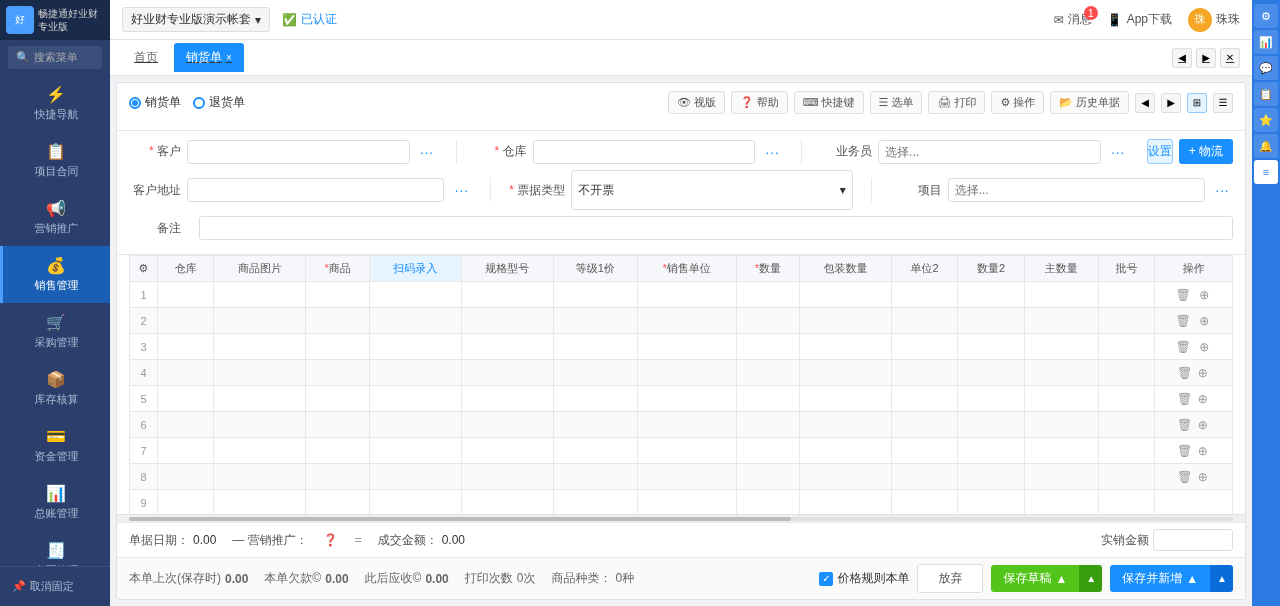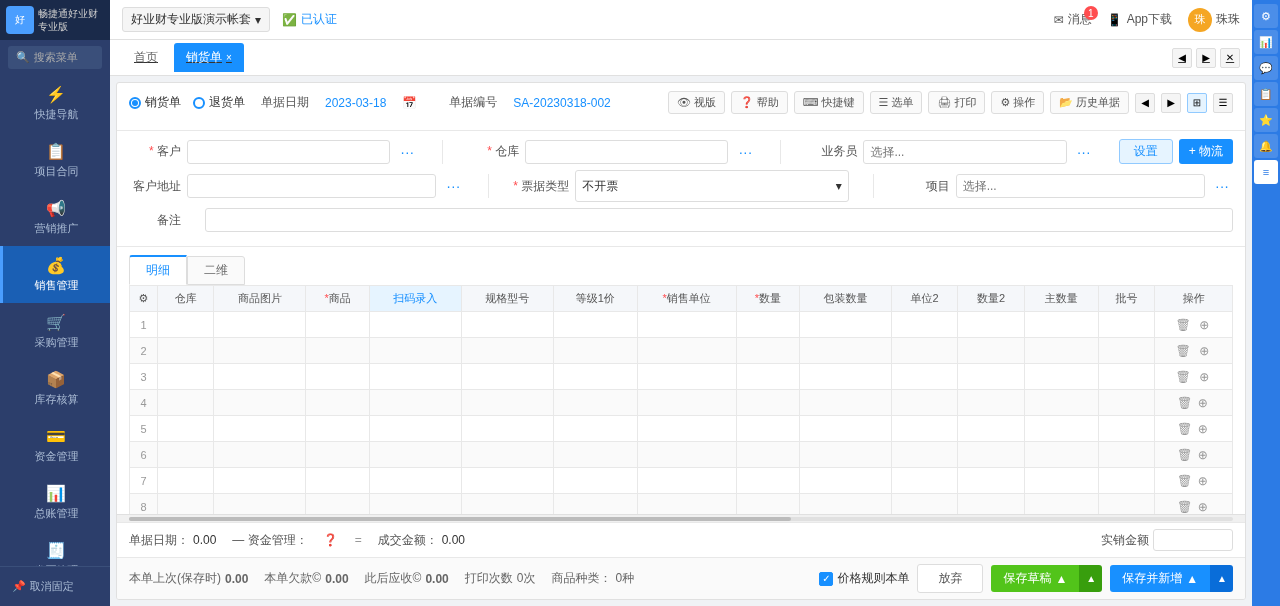--- a/index.html
+++ b/index.html
@@ -46,31 +46,31 @@
     
     .form-header { padding: 8px 12px; border-bottom: 1px solid #e8e8e8; flex-shrink: 0; }
     .form-type-row { display: flex; align-items: center; gap: 16px; margin-bottom: 8px; }
     .radio-group { display: flex; align-items: center; gap: 12px; }
     .radio-item { display: flex; align-items: center; gap: 4px; cursor: pointer; font-size: 12px; }
     .radio-dot { width: 12px; height: 12px; border-radius: 50%; border: 2px solid #1890ff; display: flex; align-items: center; justify-content: center; }
     .radio-dot.checked::after { content: ''; width: 6px; height: 6px; background: #1890ff; border-radius: 50%; }
     .form-meta { display: flex; align-items: center; gap: 16px; font-size: 12px; color: #555; }
     .form-meta-actions { margin-left: auto; display: flex; align-items: center; gap: 6px; }
     .meta-btn { padding: 3px 8px; border: 1px solid #ddd; background: #fafafa; border-radius: 3px; cursor: pointer; font-size: 11px; color: #555; display: flex; align-items: center; gap: 3px; }
-    .btn-set { background: #e6f4ff; border: 1px solid #91caff; color: #1890ff; padding: 3px 14px; border-radius: 3px; cursor: pointer; font-size: 12px; }
+    .btn-set { background: #e6f4ff; border: 1px solid #91caff; color: #1890ff; padding: 3px 0; border-radius: 3px; cursor: pointer; font-size: 12px; }
     .btn-add { background: #1890ff; color: #fff; border: none; padding: 3px 10px; border-radius: 3px; cursor: pointer; font-size: 12px; }
 
     
     .form-fields { padding: 8px 12px; border-bottom: 1px solid #e8e8e8; flex-shrink: 0; }
-    .field-row { display: flex; align-items: center; gap: 24px; margin-bottom: 6px; }
+    .field-row { display: flex; align-items: center; gap: 18px; margin-bottom: 6px; }
     .field-group { display: flex; align-items: center; gap: 6px; flex: 1; }
     .field-label { color: #555; font-size: 12px; white-space: nowrap; min-width: 52px; text-align: right; }
     .field-label.required::before { content: '* '; color: #ff4d4f; }
     .field-input { flex: 1; border: 1px solid #ddd; padding: 3px 6px; border-radius: 3px; font-size: 12px; height: 24px; min-width: 80px; background: #fff; }
-    .field-select { flex: 1; border: 1px solid #ddd; padding: 3px 6px; border-radius: 3px; font-size: 12px; height: 32px; background: #fff; display: flex; align-items: center; justify-content: space-between; cursor: pointer; }
+    .field-select { flex: 1; border: 1px solid #ddd; padding: 19px 6px; border-radius: 3px; font-size: 12px; height: 20px; background: #fff; display: flex; align-items: center; justify-content: space-between; cursor: pointer; }
     .field-dots { color: #1890ff; font-size: 14px; cursor: pointer; padding: 0 4px; }
     .field-divider { width: 1px; background: #e8e8e8; height: 24px; }
 
     
     .table-tabs { padding: 8px 12px 0; display: flex; align-items: center; gap: 0; flex-shrink: 0; }
     .table-tab { padding: 5px 16px; font-size: 12px; cursor: pointer; border: 1px solid #ddd; background: #fafafa; color: #666; }
     .table-tab.active { background: #fff; color: #1890ff; border-bottom-color: #fff; border-top: 2px solid #1890ff; }
     .table-tab:first-child { border-radius: 3px 0 0 0; }
     .table-tab:last-child { border-radius: 0 3px 0 0; }
 
@@ -241,27 +241,20 @@
         <div class="radio-group">
           <label class="radio-item">
             <div class="radio-dot checked"></div>
             <span>销货单</span>
           </label>
           <label class="radio-item">
             <div class="radio-dot"></div>
             <span>退货单</span>
           </label>
         </div>
-        <div class="form-meta">
-          <span>单据日期</span>
-          <span style="color:#1890ff; cursor:pointer;">2023-03-18</span>
-          <span style="color:#1890ff;">📅</span>
-          <span style="margin-left:16px;">单据编号</span>
-          <span style="color:#1890ff;">SA-20230318-002</span>
-        </div>
         <div class="form-meta-actions">
           <button class="meta-btn">
             <span>👁</span>
             <span>视版</span>
           </button>
           <button class="meta-btn">
             <span>❓</span>
             <span>帮助</span>
           </button>
           <button class="meta-btn">
@@ -336,24 +329,20 @@
           <input class="field-input" placeholder="选择..." style="">
           <span class="field-dots">···</span>
         </div>
       </div>
       <div class="field-row">
         <span class="field-label">备注</span>
         <input class="field-input" style="width: 300px;">
       </div>
     </div>
 
-    <div class="table-tabs">
-      <div class="table-tab active">明细</div>
-      <div class="table-tab">二维</div>
-    </div>
 
     <div class="table-wrap">
       <table class="data-table">
         <thead>
           <tr>
             <th class="th-settings">⚙</th>
             <th>仓库</th>
             <th>商品图片</th>
             <th><span style="color:#ff4d4f;">*</span>商品</th>
             <th class="highlight">扫码录入</th>
@@ -542,21 +531,21 @@
         <div class="scroll-thumb"></div>
       </div>
     </div>
 
     <div class="footer-summary">
       <div class="summary-item">
         <span class="summary-label">单据日期：</span>
         <span class="summary-value">0.00</span>
       </div>
       <div class="summary-item">
-        <span class="summary-label">— 资金管理：</span>
+        <span class="summary-label">— 营销推广：</span>
       </div>
       <div class="summary-item">
         <span>❓</span>
       </div>
       <span class="summary-eq">=</span>
       <div class="summary-item">
         <span class="summary-label">成交金额：</span>
         <span class="summary-value">0.00</span>
       </div>
       <div class="summary-spacer"></div>

